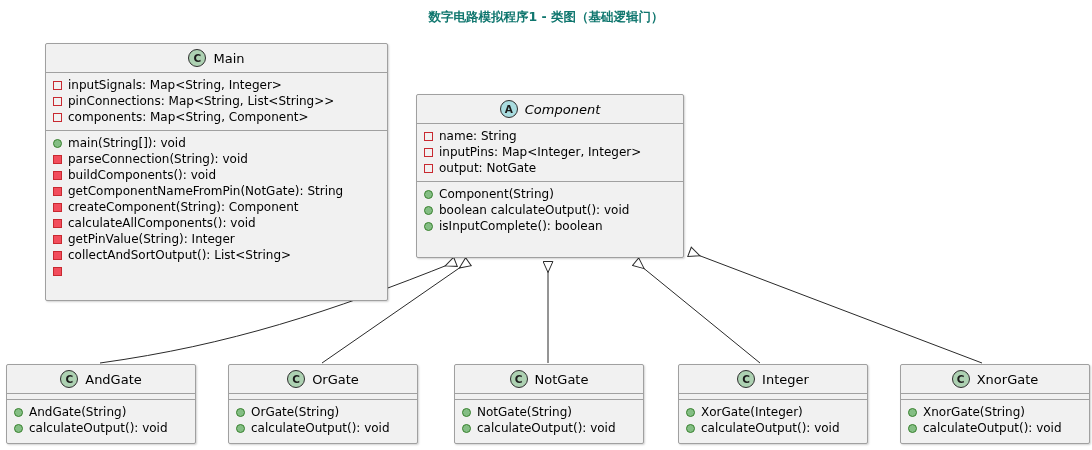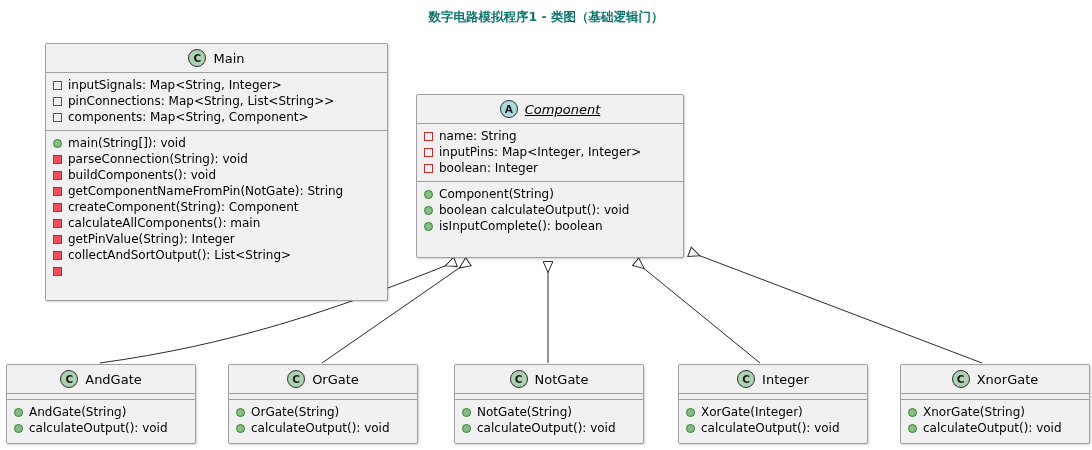--- a/index.html
+++ b/index.html
@@ -56,21 +56,21 @@
     color: #1b1b1b;
     line-height: 1;
     flex: 0 0 auto;
   }
   .icon-class { background: #ADD1B2; }
   .icon-abstract { background: #A9DCDF; }
   .class-title {
     font-size: 13px;
     color: #000000;
   }
-  .class-title.italic { font-style: italic; text-decoration: underline; }
+  .class-title.italic { font-style: italic; }
   .compartment {
     box-sizing: border-box;
     padding: 4px 6px 5px 7px;
     border-bottom: 1px solid #A0A0A0;
   }
   .compartment:last-child { border-bottom: none; }
   .compartment.empty {
     padding: 0;
     height: 6px;
   }
@@ -172,21 +172,21 @@
         <div class="member">
           <span class="vis vis-private-method"></span>
           <span>getComponentNameFromPin(NotGate): String</span>
         </div>
         <div class="member">
           <span class="vis vis-private-method"></span>
           <span>createComponent(String): Component</span>
         </div>
         <div class="member">
           <span class="vis vis-private-method"></span>
-          <span>calculateAllComponents(): main</span>
+          <span>calculateAllComponents(): void</span>
         </div>
         <div class="member">
           <span class="vis vis-private-method"></span>
           <span>getPinValue(String): Integer</span>
         </div>
         <div class="member">
           <span class="vis vis-private-method"></span>
           <span>collectAndSortOutput(): List&lt;String&gt;</span>
         </div>
         <div class="member">
@@ -203,21 +203,21 @@
         <div class="member">
           <span class="vis vis-private-field"></span>
           <span>name: String</span>
         </div>
         <div class="member">
           <span class="vis vis-private-field"></span>
           <span>inputPins: Map&lt;Integer, Integer&gt;</span>
         </div>
         <div class="member">
           <span class="vis vis-private-field"></span>
-          <span>boolean: Integer</span>
+          <span>output: NotGate</span>
         </div>
       </div>
       <div class="compartment">
         <div class="member">
           <span class="vis vis-public-method"></span>
           <span>Component(String)</span>
         </div>
         <div class="member">
           <span class="vis vis-public-method"></span>
           <span>boolean calculateOutput(): void</span>

